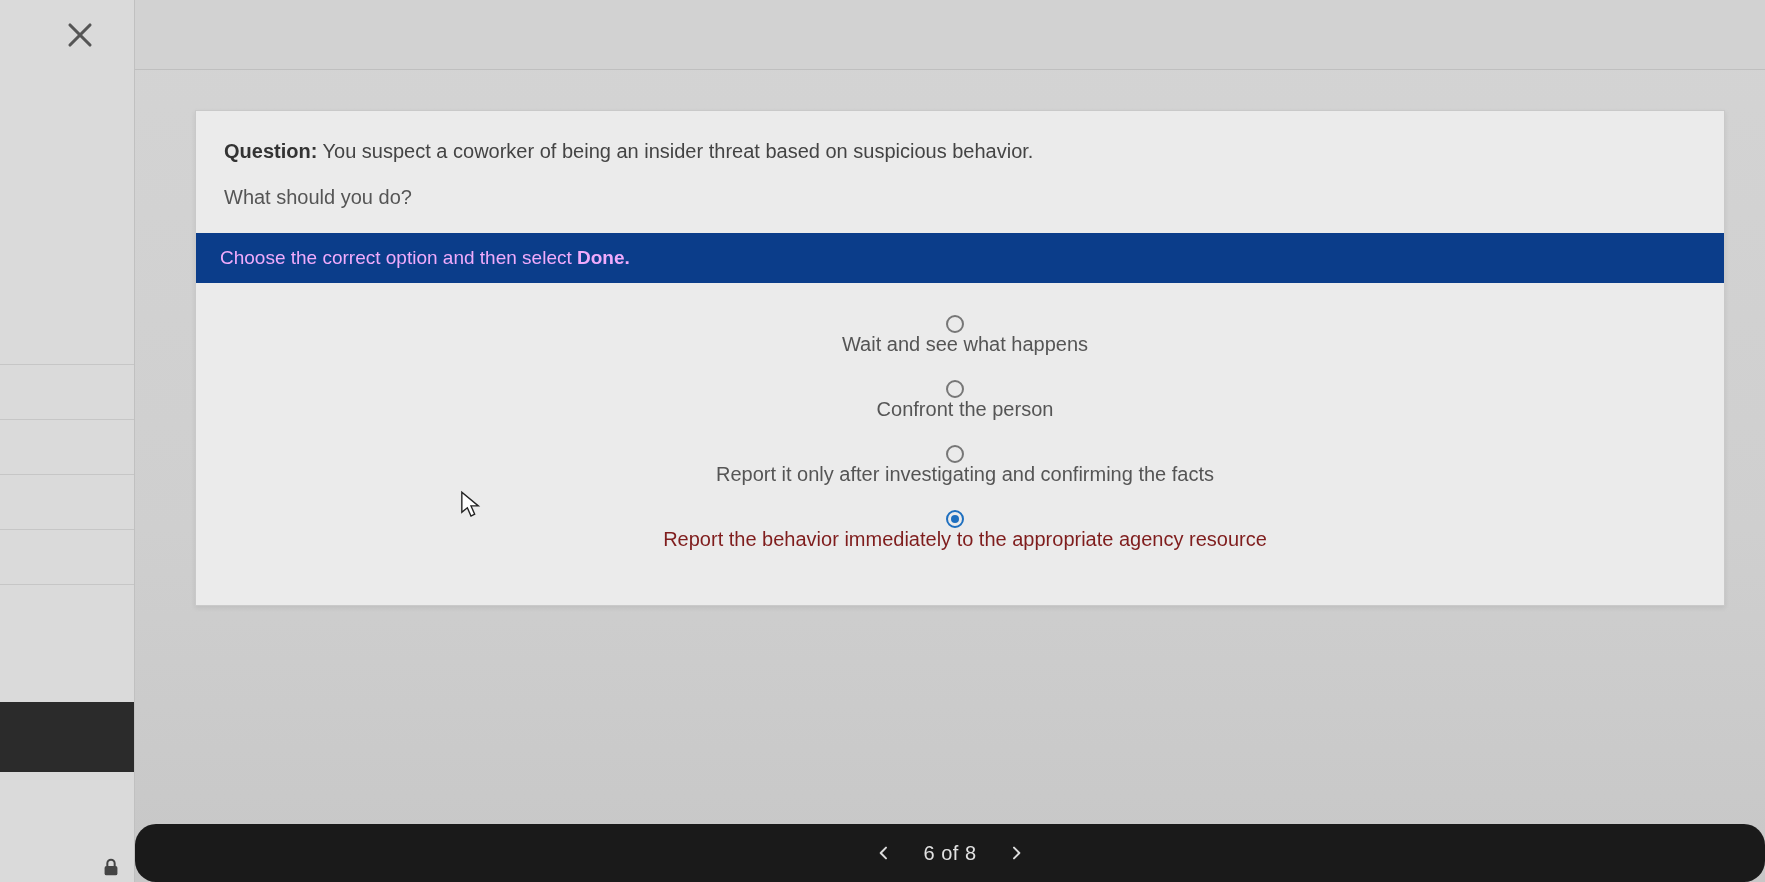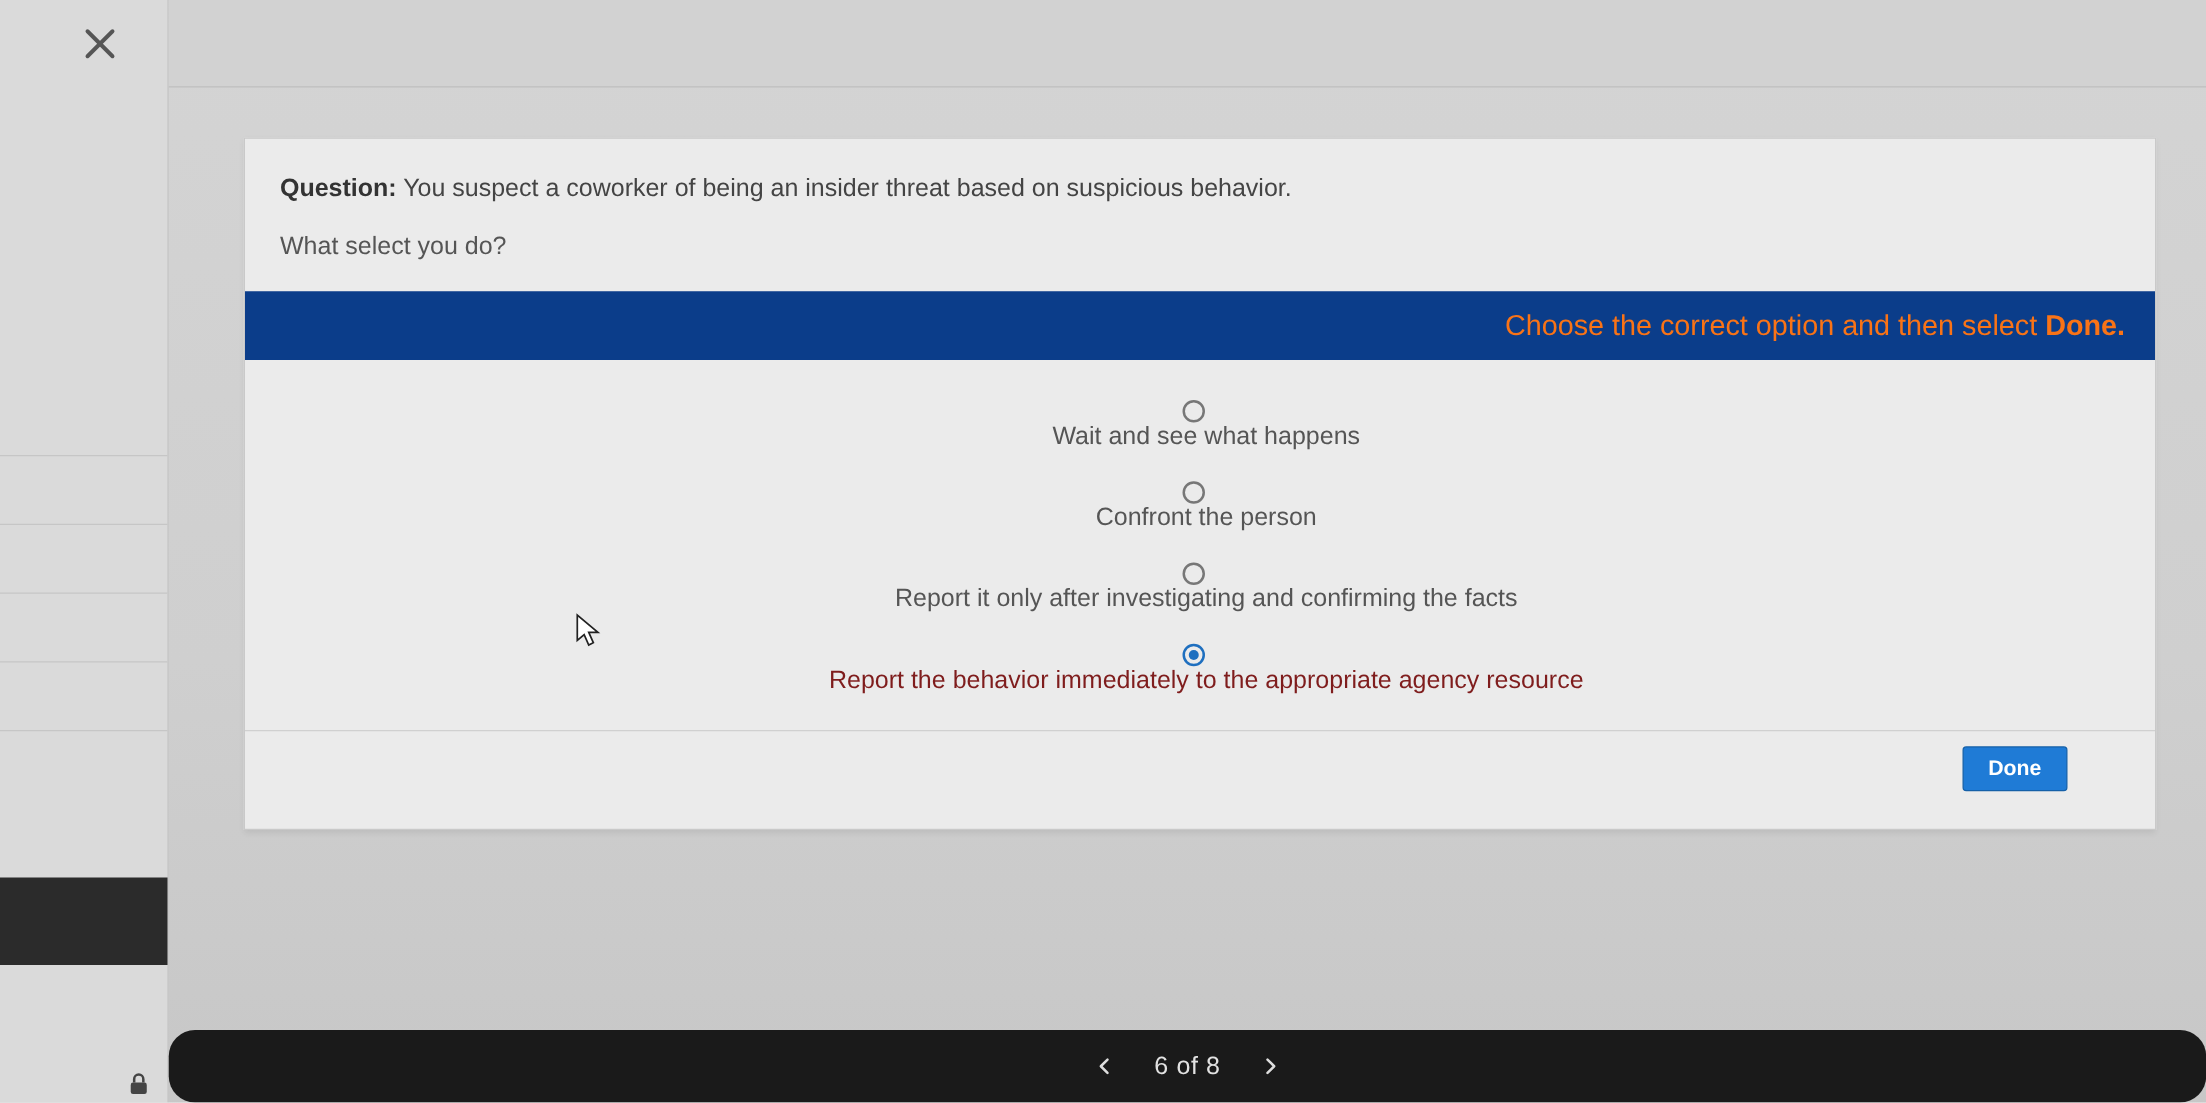--- a/index.html
+++ b/index.html
@@ -83,25 +83,24 @@
     color: #333;
   }
   .q-sub {
     margin-top: 14px;
     color: #555;
     font-size: 20px;
   }
 
   .instruction-bar {
     background: #0b3d8a;
-    color: #f97316;
-    font-size: 23px;
+    color: #f0abfc;
+    font-size: 19px;
     padding: 14px 24px;
     font-weight: 400;
-    text-align: right;
   }
   .instruction-bar .done-word { font-weight: 700; }
 
   .options {
     padding: 22px 40px 10px 50px;
   }
   .option-row {
     display: flex;
     align-items: center;
     padding: 10px 0 14px 0;
@@ -217,21 +216,21 @@
 
 <div class="page">
   <div class="topstrip"></div>
 
   <div class="card">
     <div class="q-block">
       <div>
         <span class="q-label">Question:</span>
         <span>You suspect a coworker of being an insider threat based on suspicious behavior.</span>
       </div>
-      <div class="q-sub">What select you do?</div>
+      <div class="q-sub">What should you do?</div>
     </div>
 
     <div class="instruction-bar">
       <span>Choose the correct option and then select </span><span class="done-word">Done.</span>
     </div>
 
     <div class="options">
       <div class="option-row">
         <span class="radio"></span>
         <span class="opt-label">Wait and see what happens</span>
@@ -243,23 +242,20 @@
       <div class="option-row">
         <span class="radio"></span>
         <span class="opt-label">Report it only after investigating and confirming the facts</span>
       </div>
       <div class="option-row selected">
         <span class="radio"></span>
         <span class="opt-label">Report the behavior immediately to the appropriate agency resource</span>
       </div>
     </div>
 
-    <div class="footer-row">
-      <button class="done-btn">Done</button>
-    </div>
   </div>
 
   <svg class="cursor" style="left:325px; top:490px" viewBox="0 0 24 32">
     <path d="M2 2 L2 24 L8 19 L12 28 L16 26 L12 17 L20 17 Z" fill="#fff" stroke="#222" stroke-width="1.5"></path>
   </svg>
 </div>
 
 <div class="pager">
   <span class="chev">
     <svg viewBox="0 0 24 24">

